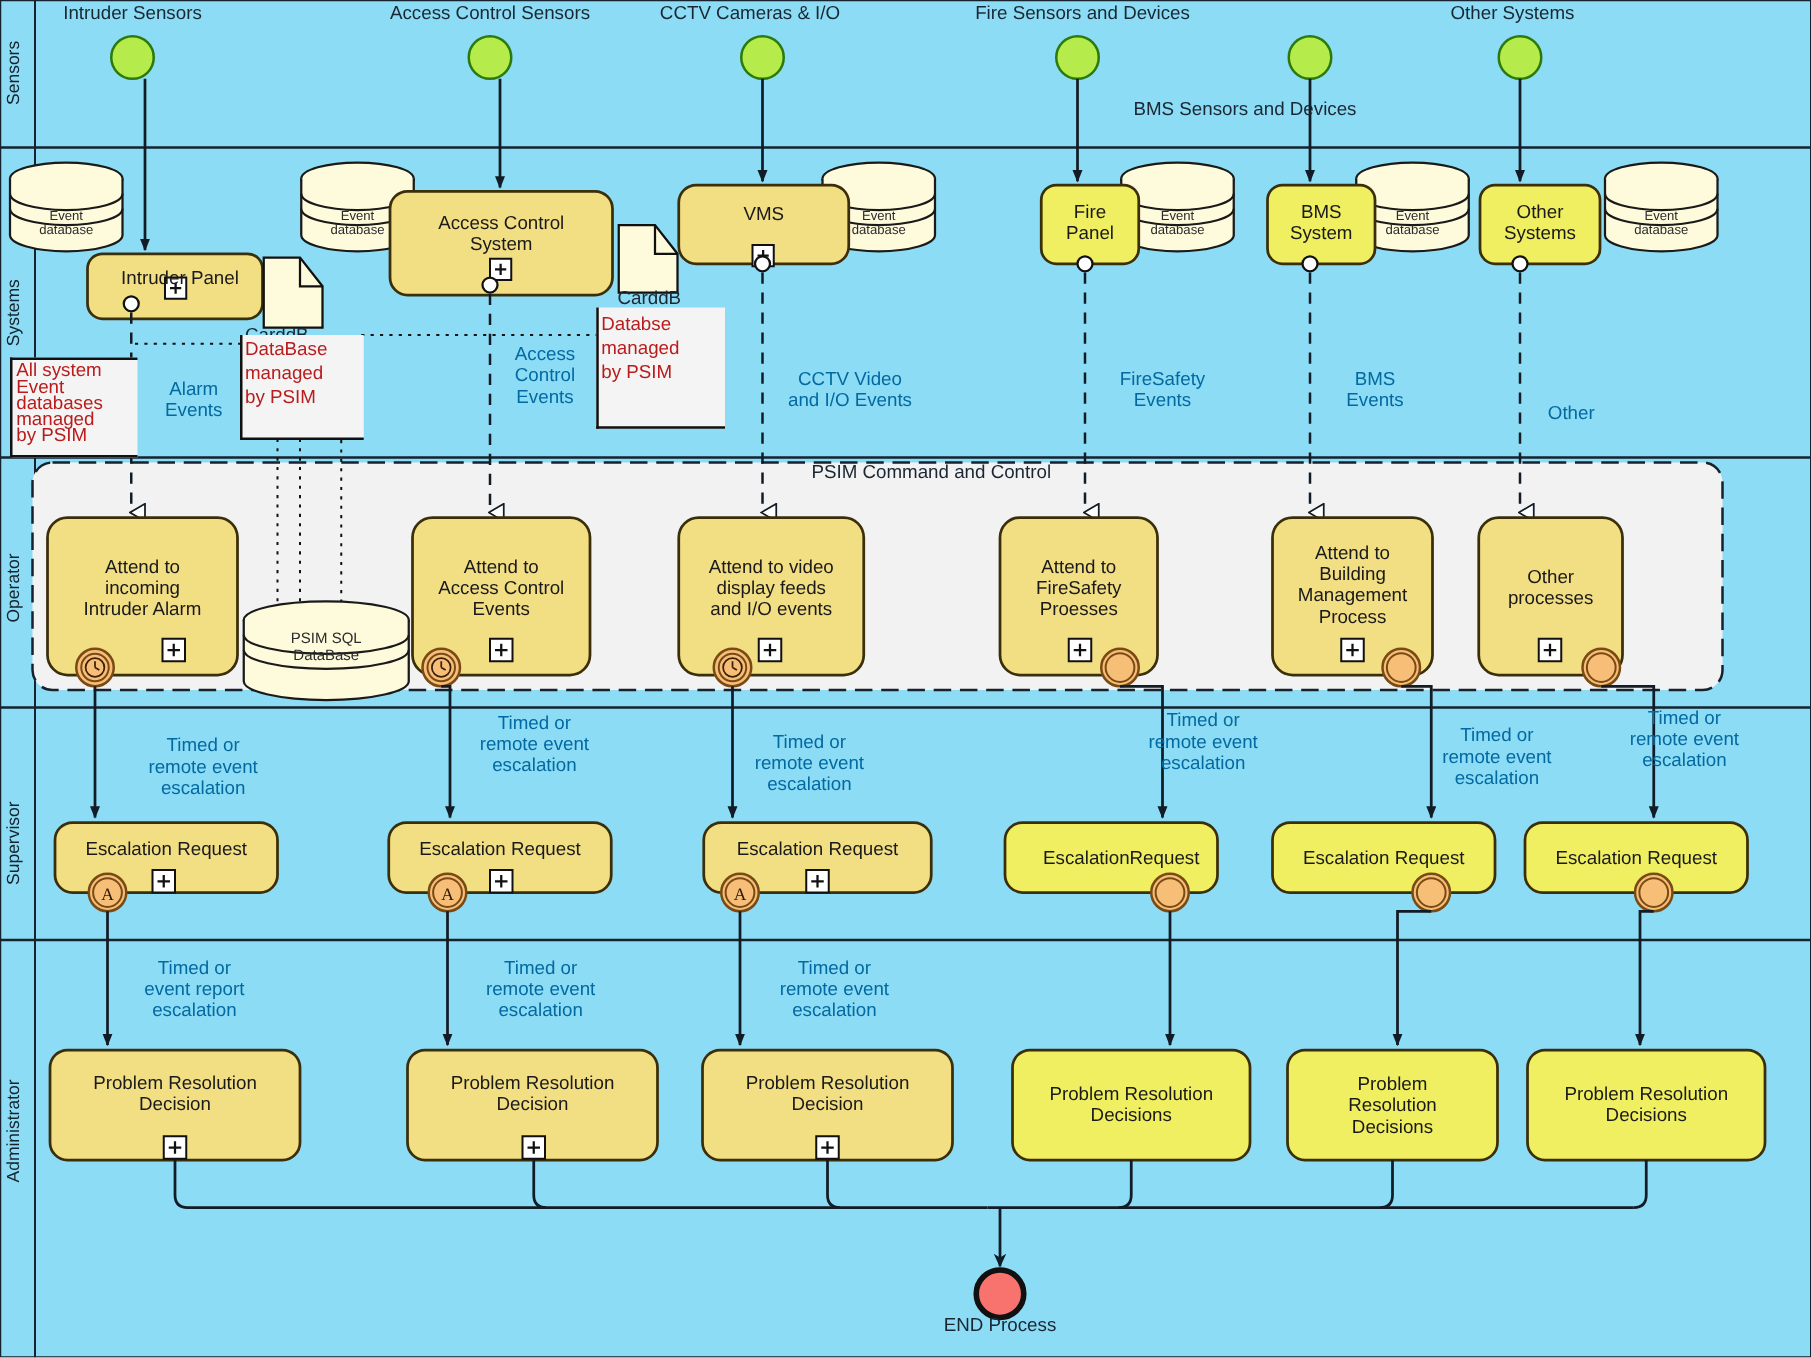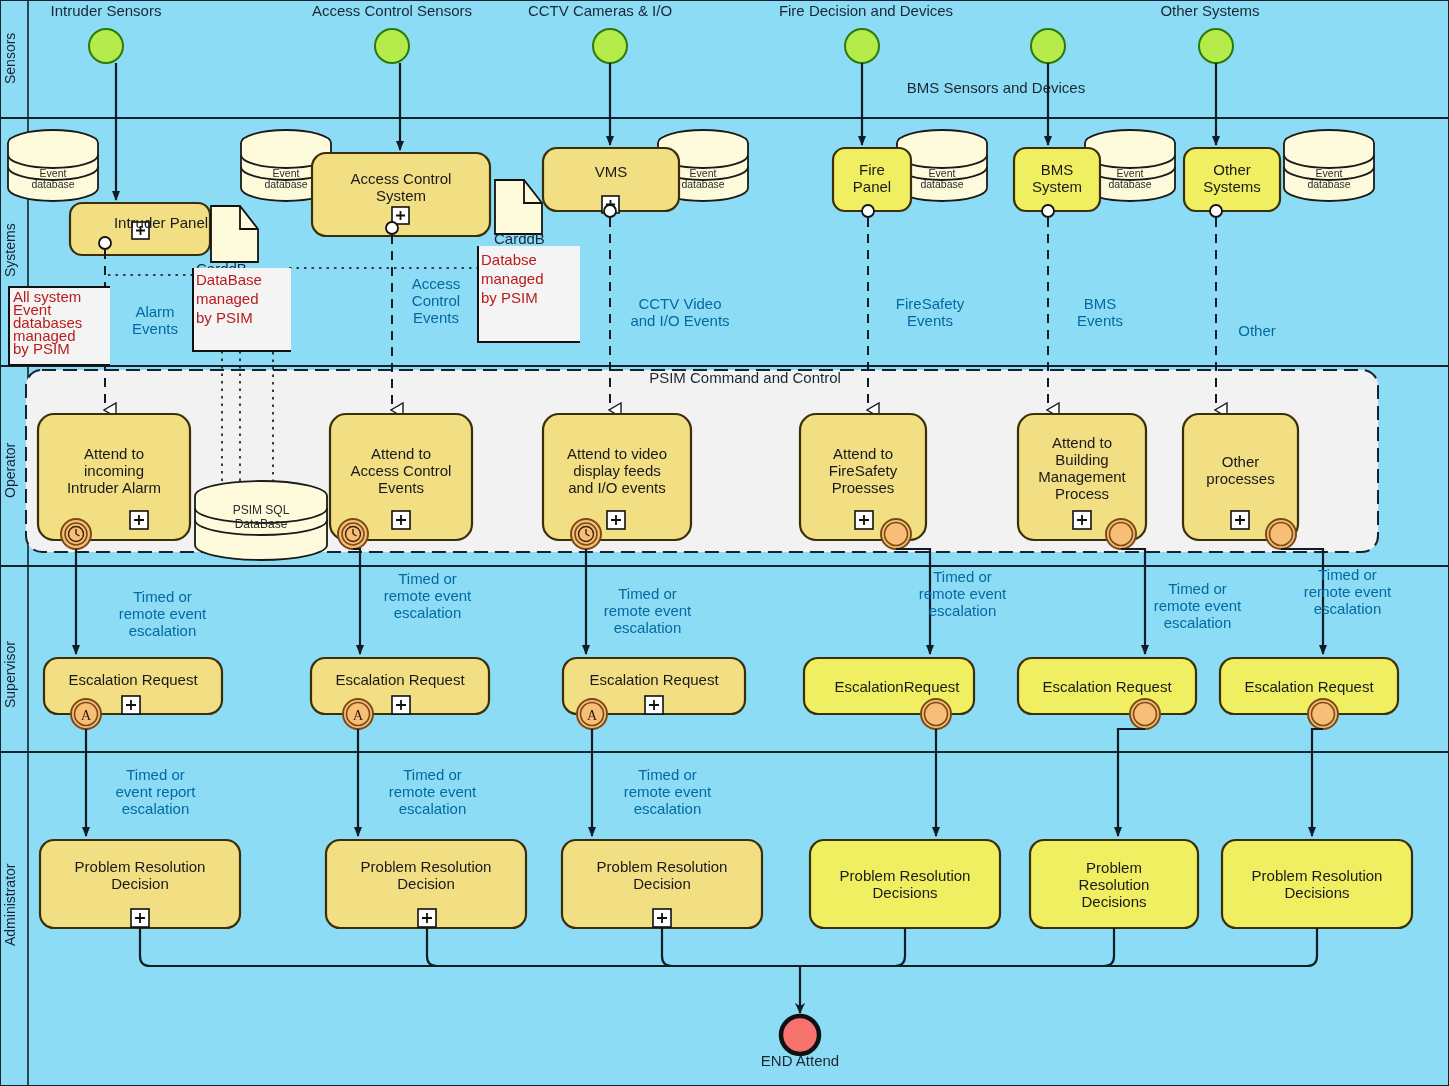--- a/index.html
+++ b/index.html
@@ -321,38 +321,38 @@
 
   <div class="lane-name" style="left:2px;top:8px;width:24px;height:100px;">Sensors</div>
   <div class="lane-name" style="left:2px;top:200px;width:24px;height:100px;">Systems</div>
   <div class="lane-name" style="left:2px;top:420px;width:24px;height:100px;">Operator</div>
   <div class="lane-name" style="left:2px;top:620px;width:24px;height:110px;">Supervisor</div>
   <div class="lane-name" style="left:2px;top:840px;width:24px;height:130px;">Administrator</div>
 
   <div class="lbl" style="left:6px;top:3px;width:200px;">Intruder Sensors</div>
   <div class="lbl" style="left:282px;top:3px;width:220px;">Access Control Sensors</div>
   <div class="lbl" style="left:500px;top:3px;width:200px;">CCTV Cameras &amp; I/O</div>
-  <div class="lbl" style="left:756px;top:3px;width:220px;">Fire Decision and Devices</div>
+  <div class="lbl" style="left:756px;top:3px;width:220px;">Fire Sensors and Devices</div>
   <div class="lbl" style="left:1120px;top:3px;width:180px;">Other Systems</div>
   <div class="lbl" style="left:846px;top:80px;width:300px;">BMS Sensors and Devices</div>
 
   <div class="dbtxt" style="left:13px;top:168px;width:80px;">Event
 database</div>
   <div class="dbtxt" style="left:246px;top:168px;width:80px;">Event
 database</div>
   <div class="dbtxt" style="left:663px;top:168px;width:80px;">Event
 database</div>
   <div class="dbtxt" style="left:902px;top:168px;width:80px;">Event
 database</div>
   <div class="dbtxt" style="left:1090px;top:168px;width:80px;">Event
 database</div>
   <div class="dbtxt" style="left:1289px;top:168px;width:80px;">Event
 database</div>
 
-  <div class="boxtxt" style="left:70px;top:196px;width:148px;height:52px;margin-left:17px;">Intruder Panel</div>
+  <div class="boxtxt" style="left:70px;top:196px;width:148px;height:52px;">Intruder Panel</div>
   <div class="boxtxt" style="left:312px;top:148px;width:178px;height:78px;">Access Control
 System</div>
   <div class="boxtxt" style="left:543px;top:143px;width:136px;height:56px;text-align:center;">VMS</div>
   <div class="boxtxt" style="left:833px;top:148px;width:78px;height:60px;">Fire
 Panel</div>
   <div class="boxtxt" style="left:1014px;top:148px;width:86px;height:60px;">BMS
 System</div>
   <div class="boxtxt" style="left:1184px;top:148px;width:96px;height:60px;">Other
 Systems</div>
 
@@ -456,15 +456,15 @@
   <div class="boxtxt" style="left:562px;top:840px;width:200px;height:70px;">Problem Resolution
 Decision</div>
   <div class="boxtxt" style="left:810px;top:840px;width:190px;height:88px;">Problem Resolution
 Decisions</div>
   <div class="boxtxt" style="left:1030px;top:840px;width:168px;height:88px;">Problem
 Resolution
 Decisions</div>
   <div class="boxtxt" style="left:1222px;top:840px;width:190px;height:88px;">Problem Resolution
 Decisions</div>
 
-  <div class="lbl" style="left:720px;top:1053px;width:160px;">END Attend</div>
+  <div class="lbl" style="left:720px;top:1053px;width:160px;">END Process</div>
 
 </div>
 
 </body></html>

